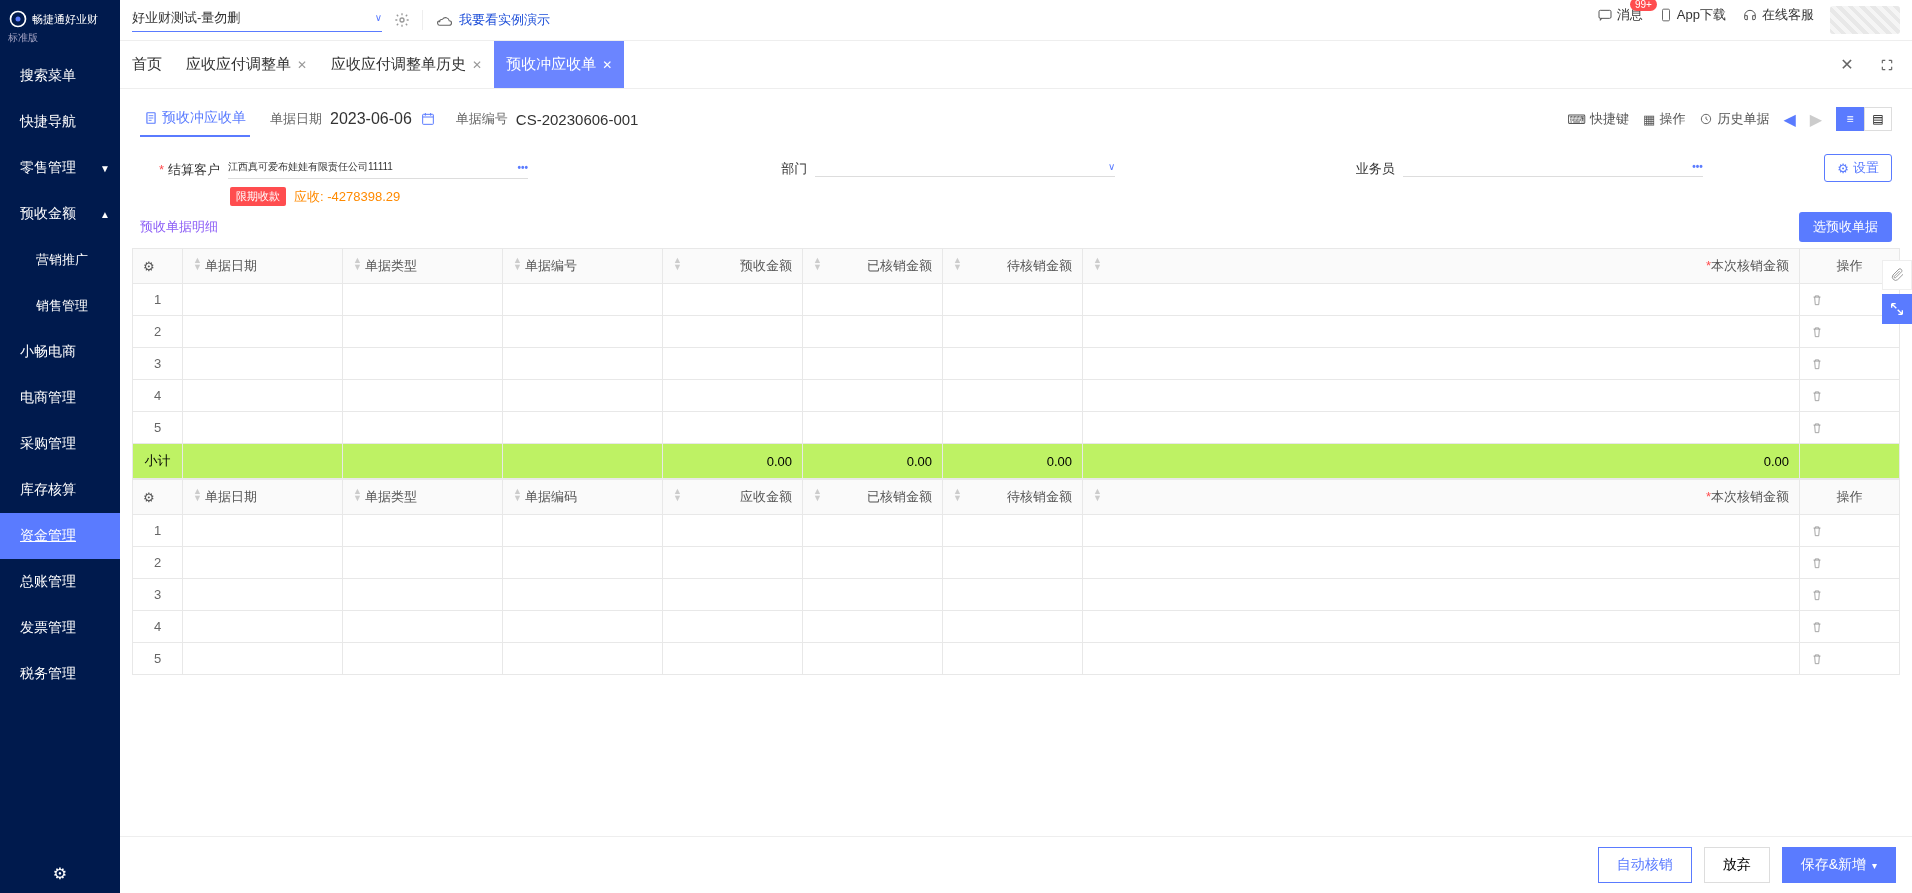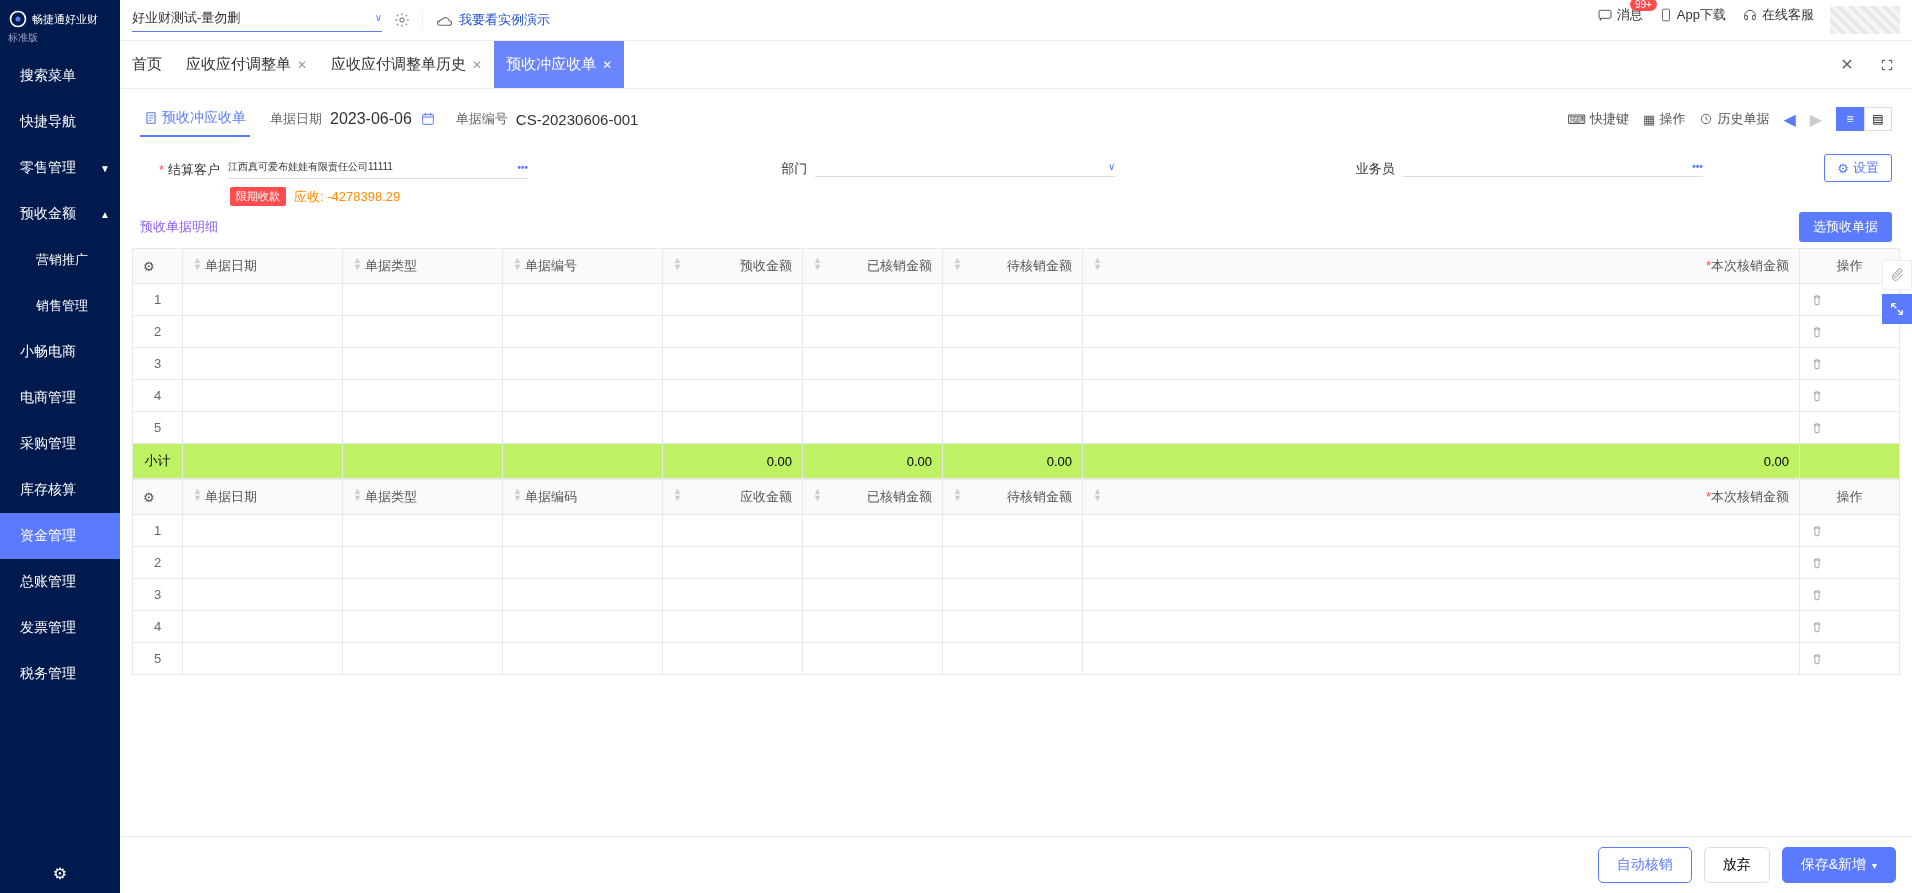--- a/index.html
+++ b/index.html
@@ -7,21 +7,21 @@
 .app { display:flex; height:100vh; }
 
 
 .sidebar { width:120px; background:#001a4d; color:#fff; display:flex; flex-direction:column; }
 .sidebar-logo { display:flex; align-items:center; padding:9px 8px 2px; gap:4px; }
 .sidebar-logo-icon { width:20px; height:20px; }
 .sidebar-logo-text { font-size:11px; }
 .sidebar-edition { font-size:10px; color:#a0a0c0; padding:0 8px 8px; }
 .sidebar-menu { flex:1; overflow-y:auto; }
 .sidebar-item { padding:14px 10px 14px 20px; font-size:14px; cursor:pointer; display:flex; align-items:center; justify-content:space-between; }
-.sidebar-item.active { background:#5a7bff; }
+.sidebar-item.active { background:#5a7bff;text-decoration:underline; }
 .sidebar-item.sub { padding-left:36px; font-size:13px; }
 .sidebar-chevron { font-size:10px; }
 .sidebar-footer { text-align:center; padding:10px; }
 
 
 .main { flex:1; display:flex; flex-direction:column; background:#fff; min-width:0; }
 
 
 .topbar { display:flex; align-items:center; padding:6px 12px; border-bottom:1px solid #eee; gap:12px; }
 .topbar-left { display:flex; align-items:center; gap:10px; border-bottom:1px solid #5a7bff; padding-bottom:4px; width:250px; justify-content:space-between;}
@@ -84,21 +84,21 @@
 .tbl .center { text-align:center; }
 .tbl .idx { width:50px; text-align:center; color:#666; }
 .tbl .del { color:#999; cursor:pointer; }
 .tbl tr.subtotal td { background:#bef264; }
 .req-mark { color:#ff4d4f; }
 .gear-cell { text-align:center; color:#999; cursor:pointer;}
 .col-date{width:160px;} .col-type{width:160px;} .col-no{width:160px;} .col-amt{width:140px;} .col-verified{width:140px;} .col-pending{width:140px;} .col-this{} .col-op{width:100px;}
 
 
 .footer { background:#fff; border-top:1px solid #eee; padding:10px 16px; display:flex; justify-content:flex-end; gap:12px; }
-.btn { padding:8px 18px; font-size:14px; border-radius:5px; cursor:pointer; border:1px solid #ddd; background:#fff; }
+.btn { padding:8px 18px; font-size:14px; border-radius:0; cursor:pointer; border:1px solid #ddd; background:#fff; }
 .btn.outline-primary { border-color:#5a7bff; color:#5a7bff; }
 .btn.primary { background:#5a7bff; color:#fff; border-color:#5a7bff; display:flex; align-items:center; gap:6px; }
 .btn .caret{font-size:10px;}
 
 
 .side-tabs { position:fixed; right:0; top:260px; display:flex; flex-direction:column; gap:4px;}
 .side-tab { width:30px; height:30px; background:#fff; border:1px solid #eee; display:flex; align-items:center; justify-content:center; color:#999; cursor:pointer; }
 .side-tab.blue { background:#5a7bff; color:#fff; border-color:#5a7bff; }
 
 svg{display:block;}

